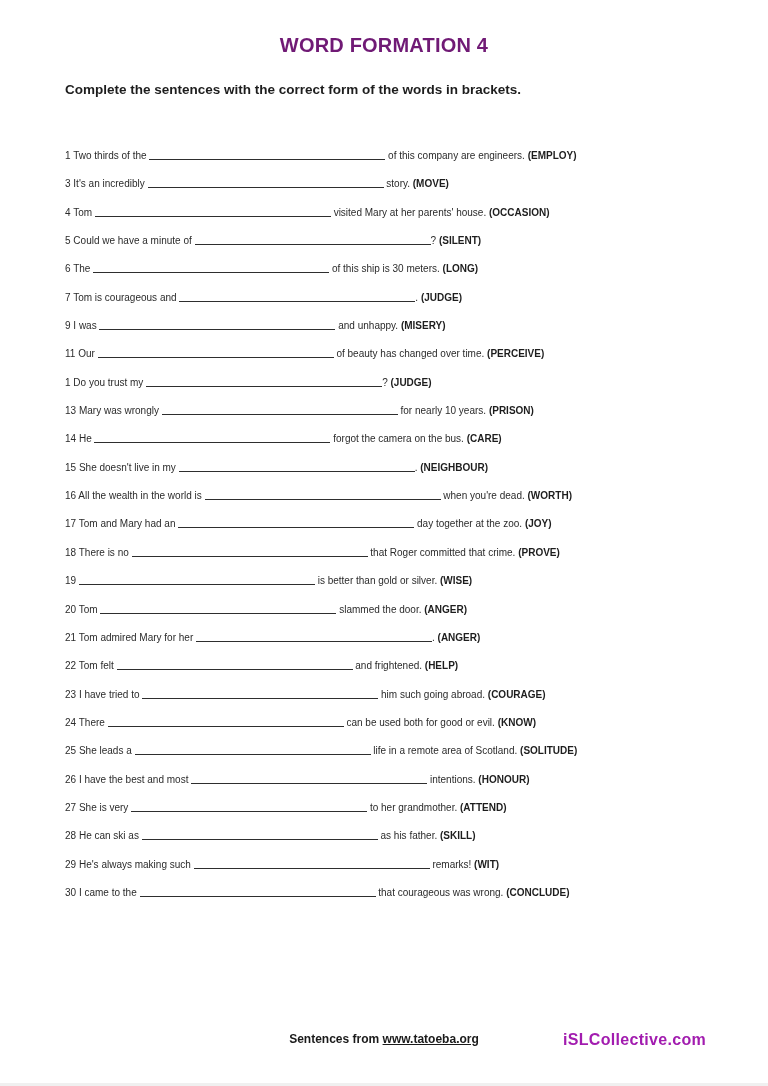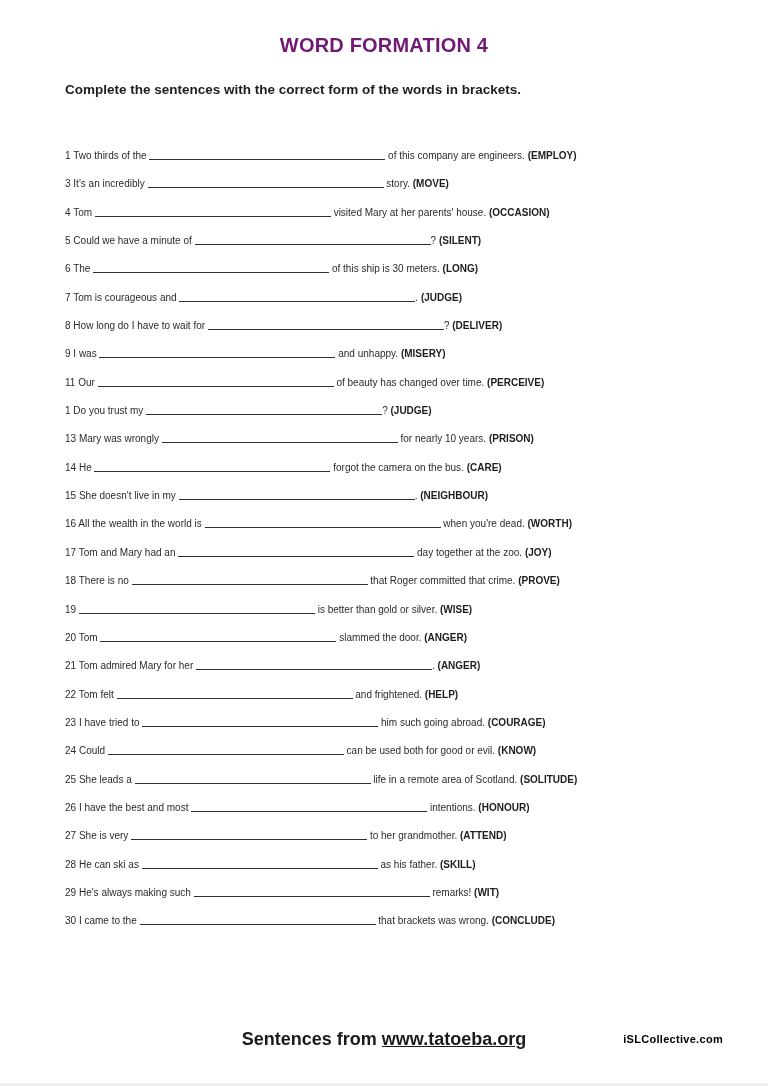--- a/index.html
+++ b/index.html
@@ -46,34 +46,34 @@
     border-bottom: 1.5px solid #2e2e2e;
     vertical-align: -1px;
   }
   .hint { font-weight: bold; color: #1d1d1d; }
   .footer {
     position: absolute;
     top: 1031px;
     left: 0;
     right: 0;
     text-align: center;
-    font-size: 18px;
+    font-size: 12px;
     font-weight: bold;
     line-height: 17px;
     color: #1a1a1a;
   }
   .footer .link { text-decoration: underline; color: #1a1a1a; }
   .watermark {
     position: absolute;
     top: 1031px;
-    right: 45px;
-    font-size: 11px;
+    right: 62px;
+    font-size: 16px;
     font-weight: bold;
     line-height: 17px;
-    color: #000000;
+    color: #a21caf;
     letter-spacing: 0.3px;
   }
   .page-bottom-edge {
     position: absolute;
     bottom: 0;
     left: 0;
     right: 0;
     height: 3px;
     background: #f0f0f0;
   }
@@ -95,21 +95,20 @@
       <div class="item"><span>3</span> <span>It's an incredibly</span> <span class="blank"></span><span> story.</span> <span class="hint">(MOVE)</span></div>
 
       <div class="item"><span>4</span> <span>Tom</span> <span class="blank"></span><span> visited Mary at her parents' house.</span> <span class="hint">(OCCASION)</span></div>
 
       <div class="item"><span>5</span> <span>Could we have a minute of</span> <span class="blank"></span><span>?</span> <span class="hint">(SILENT)</span></div>
 
       <div class="item"><span>6</span> <span>The</span> <span class="blank"></span><span> of this ship is 30 meters.</span> <span class="hint">(LONG)</span></div>
 
       <div class="item"><span>7</span> <span>Tom is courageous and</span> <span class="blank"></span><span>.</span> <span class="hint">(JUDGE)</span></div>
 
-      <div class="item"><span>8</span> <span>How long do I have to wait for</span> <span class="blank"></span><span>?</span> <span class="hint">(DELIVER)</span></div>
 
       <div class="item"><span>9</span> <span>I was</span> <span class="blank"></span><span> and unhappy.</span> <span class="hint">(MISERY)</span></div>
 
 
       <div class="item"><span>11</span> <span>Our</span> <span class="blank"></span><span> of beauty has changed over time.</span> <span class="hint">(PERCEIVE)</span></div>
 
       <div class="item"><span>1</span> <span>Do you trust my</span> <span class="blank"></span><span>?</span> <span class="hint">(JUDGE)</span></div>
 
       <div class="item"><span>13</span> <span>Mary was wrongly</span> <span class="blank"></span><span> for nearly 10 years.</span> <span class="hint">(PRISON)</span></div>
 
@@ -126,33 +125,33 @@
       <div class="item"><span>19</span> <span></span> <span class="blank"></span><span> is better than gold or silver.</span> <span class="hint">(WISE)</span></div>
 
       <div class="item"><span>20</span> <span>Tom</span> <span class="blank"></span><span> slammed the door.</span> <span class="hint">(ANGER)</span></div>
 
       <div class="item"><span>21</span> <span>Tom admired Mary for her</span> <span class="blank"></span><span>.</span> <span class="hint">(ANGER)</span></div>
 
       <div class="item"><span>22</span> <span>Tom felt</span> <span class="blank"></span><span> and frightened.</span> <span class="hint">(HELP)</span></div>
 
       <div class="item"><span>23</span> <span>I have tried to</span> <span class="blank"></span><span> him such going abroad.</span> <span class="hint">(COURAGE)</span></div>
 
-      <div class="item"><span>24</span> <span>Could</span> <span class="blank"></span><span> can be used both for good or evil.</span> <span class="hint">(KNOW)</span></div>
+      <div class="item"><span>24</span> <span>There</span> <span class="blank"></span><span> can be used both for good or evil.</span> <span class="hint">(KNOW)</span></div>
 
       <div class="item"><span>25</span> <span>She leads a</span> <span class="blank"></span><span> life in a remote area of Scotland.</span> <span class="hint">(SOLITUDE)</span></div>
 
       <div class="item"><span>26</span> <span>I have the best and most</span> <span class="blank"></span><span> intentions.</span> <span class="hint">(HONOUR)</span></div>
 
       <div class="item"><span>27</span> <span>She is very</span> <span class="blank"></span><span> to her grandmother.</span> <span class="hint">(ATTEND)</span></div>
 
       <div class="item"><span>28</span> <span>He can ski as</span> <span class="blank"></span><span> as his father.</span> <span class="hint">(SKILL)</span></div>
 
       <div class="item"><span>29</span> <span>He's always making such</span> <span class="blank"></span><span> remarks!</span> <span class="hint">(WIT)</span></div>
 
-      <div class="item"><span>30</span> <span>I came to the</span> <span class="blank"></span><span> that brackets was wrong.</span> <span class="hint">(CONCLUDE)</span></div>
+      <div class="item"><span>30</span> <span>I came to the</span> <span class="blank"></span><span> that courageous was wrong.</span> <span class="hint">(CONCLUDE)</span></div>
     </div>
 
   <div class="footer"><span>Sentences from</span> <span class="link">www.tatoeba.org</span></div>
 
   <div class="watermark">iSLCollective.com</div>
 
   <div class="page-bottom-edge"></div>
 
 </div>
 

